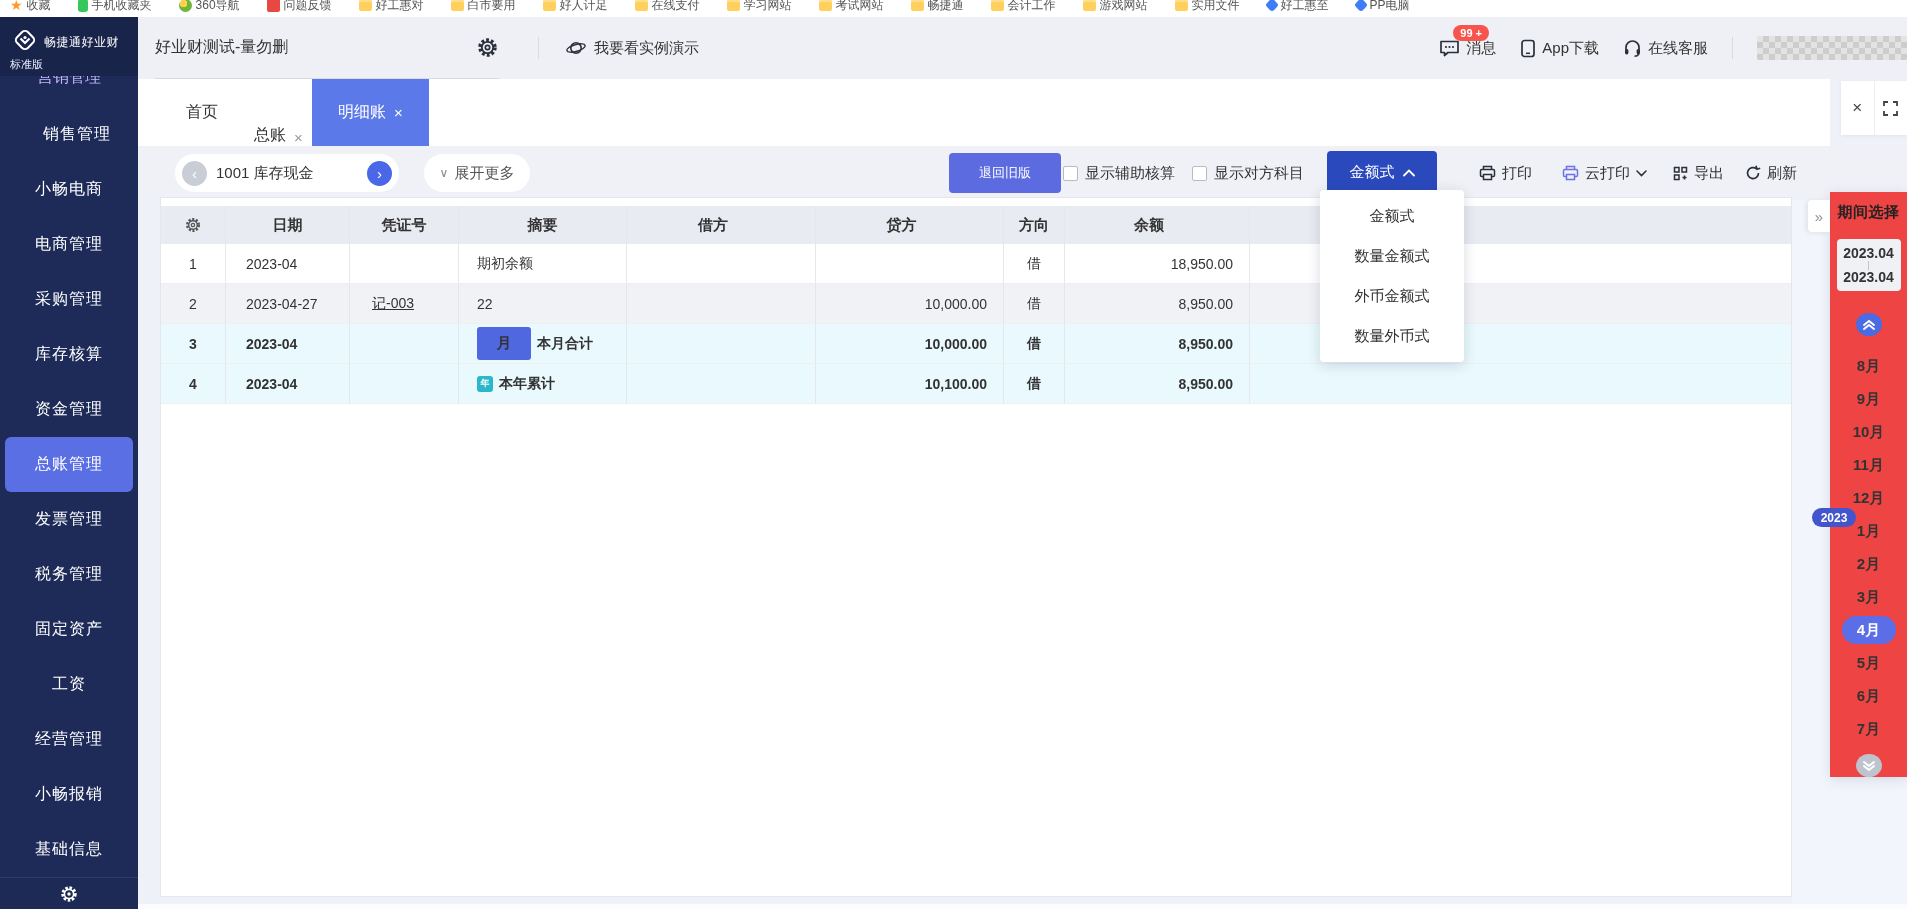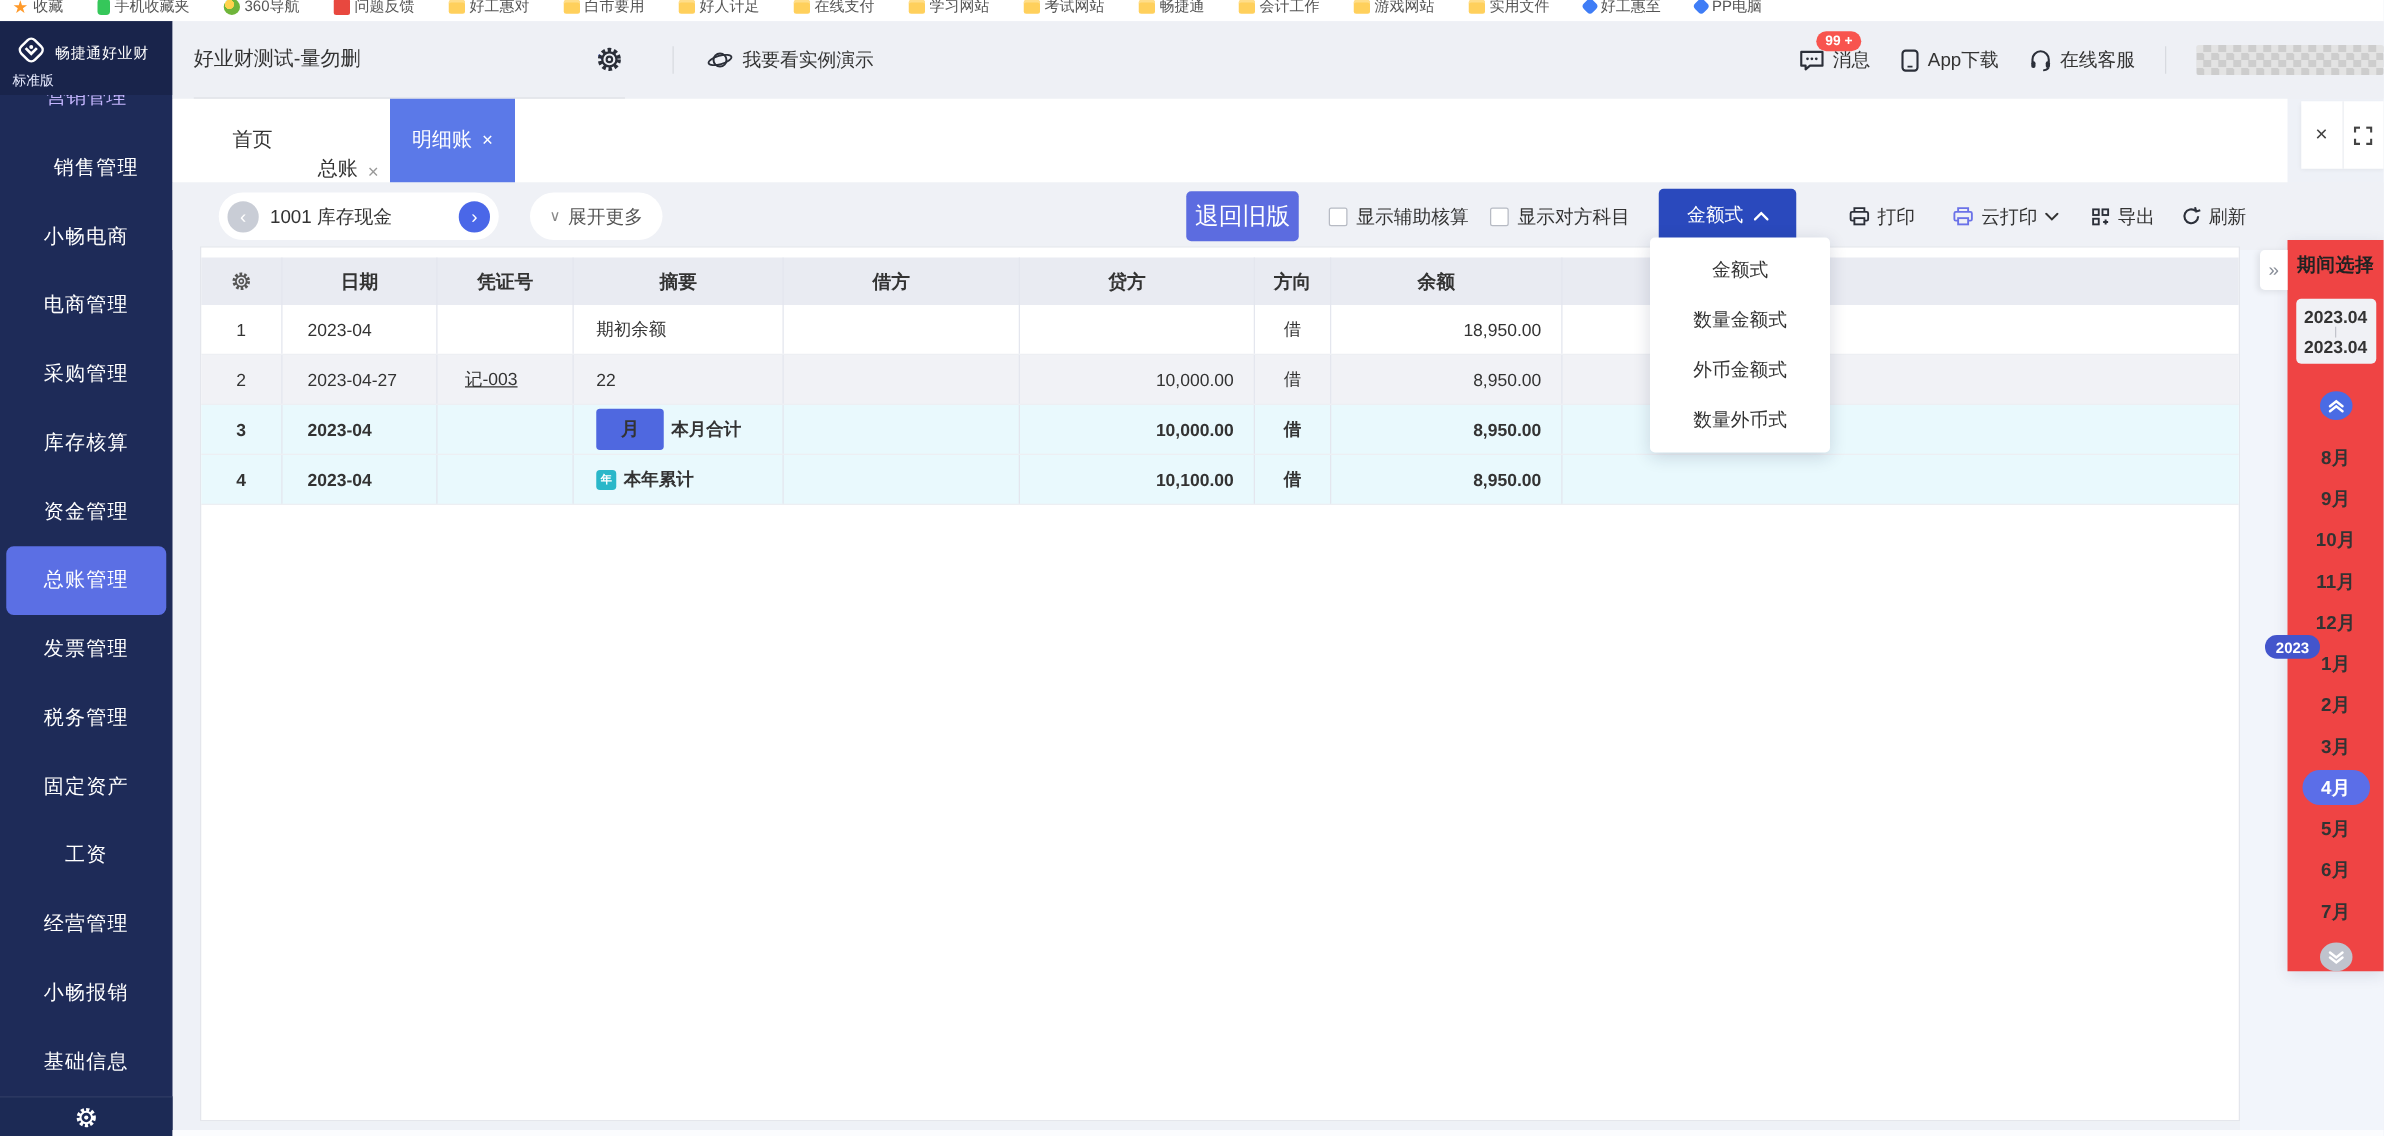--- a/index.html
+++ b/index.html
@@ -53,21 +53,21 @@
   #tab-tools .cell{flex:1;display:flex;align-items:center;justify-content:center;font-size:17px;color:#444;cursor:pointer}
   #tab-tools .cell+ .cell{border-left:1px solid #eceef2}
   
   #toolbar{position:absolute;left:138px;top:146px;width:1769px;height:54px;background:#eff1f6}
   #acct{position:absolute;left:37px;top:8px;width:224px;height:38px;background:#fff;border-radius:19px;display:flex;align-items:center;padding:0 7px;cursor:pointer}
   .nav-circle{width:25px;height:25px;border-radius:50%;display:flex;align-items:center;justify-content:center;color:#fff;font-size:15px;flex:none}
   .nav-circle.grey{background:#c9cdd6}
   .nav-circle.blue{background:#4a67e8}
   #acct .acct-label{flex:1;text-align:left;padding-left:9px;font-size:15px;color:#333}
   #expand{position:absolute;left:286px;top:8px;width:106px;height:38px;background:#fff;border-radius:19px;display:flex;align-items:center;justify-content:center;gap:6px;font-size:15px;color:#555;cursor:pointer}
-  #btn-old{position:absolute;left:811px;top:7px;width:90px;height:40px;background:#5c6ce0;color:#fff;border:none;border-radius:4px;font-size:19px;cursor:pointer;font-family:inherit}
+  #btn-old{position:absolute;left:811px;top:7px;width:112px;height:40px;background:#5c6ce0;color:#fff;border:none;border-radius:4px;font-size:13px;cursor:pointer;font-family:inherit}
   .cb-group{position:absolute;top:0;height:54px;display:flex;align-items:center;gap:7px;font-size:15px;color:#333;cursor:pointer}
   .cb{width:15px;height:15px;background:#fff;border:1px solid #b7bbc4;border-radius:2px;flex:none}
   #cb1{left:925px}
   #cb2{left:1054px}
   #btn-format{position:absolute;left:1189px;top:5px;width:110px;height:43px;background:#2a49bd;color:#fff;border:none;border-radius:4px;font-size:15px;cursor:pointer;display:flex;align-items:center;justify-content:center;gap:8px;font-family:inherit}
   .tool-link{position:absolute;top:0;height:54px;display:flex;align-items:center;gap:6px;font-size:15px;color:#333;cursor:pointer}
   #tl-print{left:1341px}
   #tl-cloud{left:1424px;}
   #tl-cloud svg{color:#6b72e8}
   #tl-export{left:1535px}
@@ -298,21 +298,21 @@
 
 <div id="tabbar">
   <div id="tabstrip">
       <div class="tab" style="width: 86px;">
         <span>首页</span>
       </div>
       <div class="tab" style="width: 67px; align-items: flex-end;">
         <span>总账</span>
         <span class="x">×</span>
       </div>
-      <div class="tab active" style="width: 100px;">
+      <div class="tab active" style="width: 117px;">
         <span>明细账</span>
         <span class="x">×</span>
       </div>
     </div>
   <div id="tab-tools">
     <span class="cell">×</span>
     <span class="cell">
       <svg width="15" height="15" viewBox="0 0 15 15" fill="none" stroke="#444" stroke-width="1.8">
           <path d="M1 5 V1 H5"></path>
           <path d="M10 1 H14 V5"></path>

